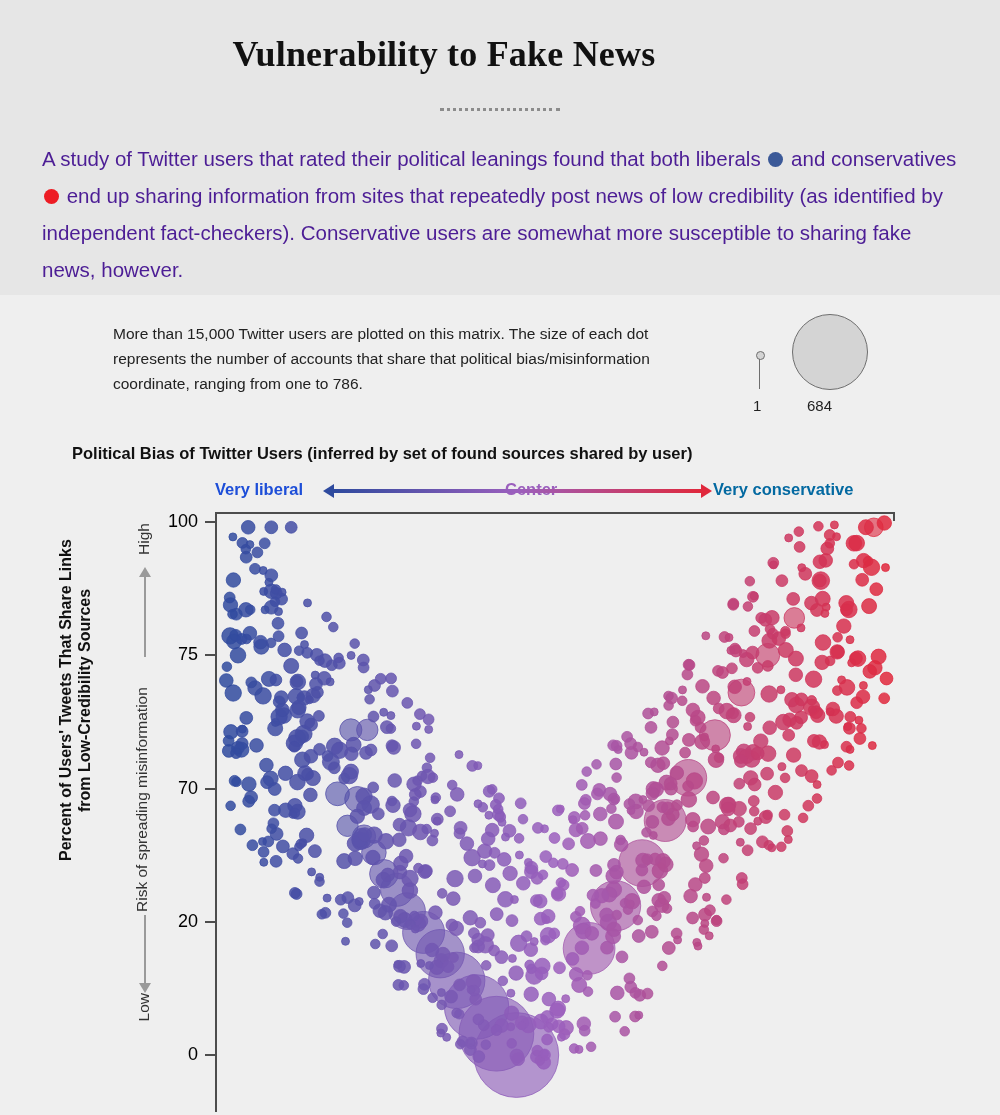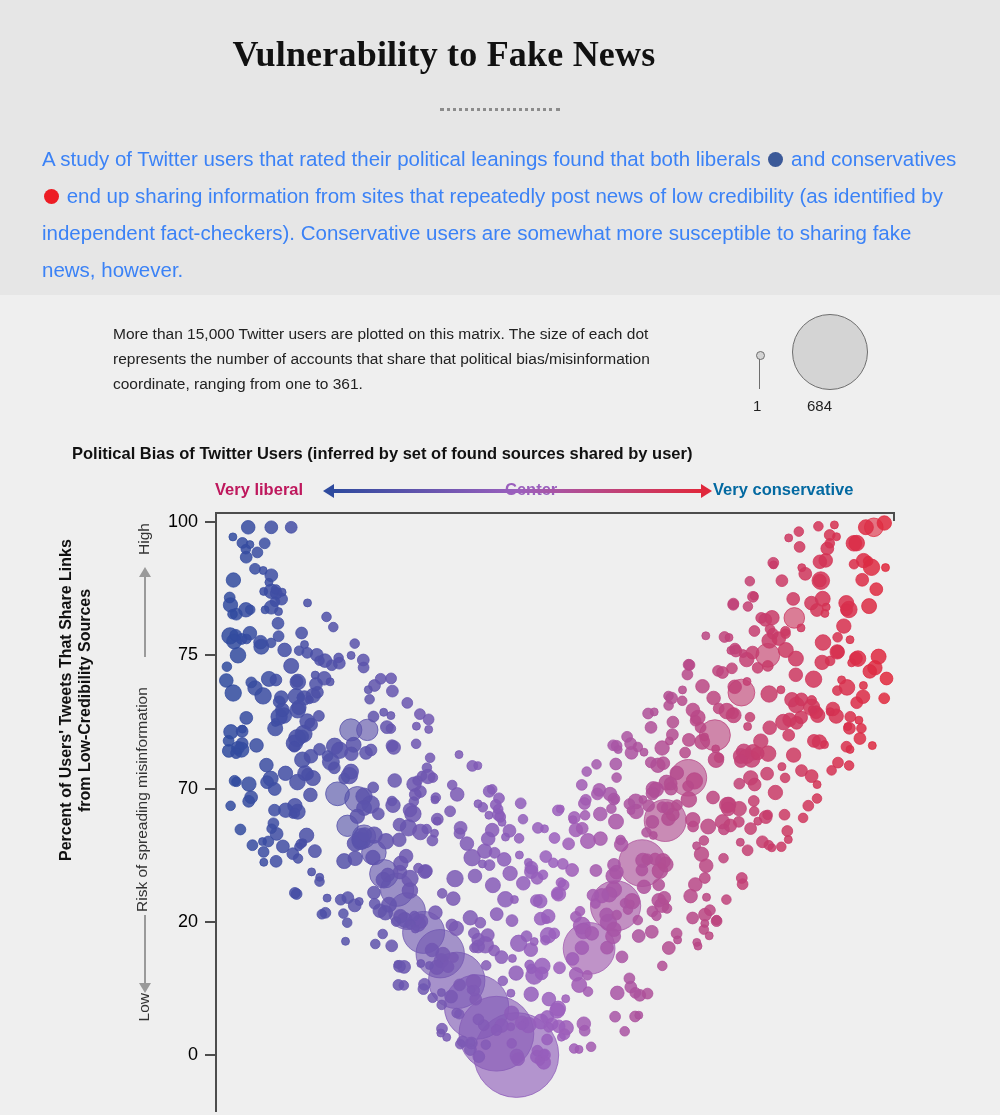--- a/index.html
+++ b/index.html
@@ -44,21 +44,21 @@
     width: 120px;
     height: 8px;
     border-bottom: 3px dotted #8c8c8c;
   }
   .deck {
     position: absolute;
     left: 42px; top: 140px;
     width: 916px;
     font-size: 20.5px;
     line-height: 37px;
-    color: #3b82f6;
+    color: #4c1d95;
   }
   .inline-dot {
     display: inline-block;
     width: 15px; height: 15px;
     border-radius: 50%;
     vertical-align: -1px;
     margin: 0 2px;
   }
   .dot-lib { background: #3b5998; }
   .dot-con { background: #ed1c24; }
@@ -118,21 +118,21 @@
     position: absolute;
     left: 215px; top: 480px;
     width: 680px; height: 30px;
   }
   .axis-top .lbl {
     position: absolute;
     top: 0;
     font-size: 16.5px;
     font-weight: bold;
   }
-  .lbl-liberal { left: 0; color: #be185d; }
+  .lbl-liberal { left: 0; color: #1d4ed8; }
   .lbl-center { left: 290px; color: #9b5fbd; }
   .lbl-conservative { left: 498px; color: #0369a1; }
 
   .grad-arrow {
     position: absolute;
     left: 118px; top: 9px;
     width: 368px; height: 4px;
     background: linear-gradient(to right, #2e4a9e, #9b5fbd, #e0283c);
   }
   .arrow-left, .arrow-right {
@@ -252,21 +252,21 @@
 <div class="dotted-rule"></div>
 
 <div class="deck">
   <span>A study of Twitter users that rated their political leanings found that both liberals</span>
   <span class="inline-dot dot-lib"></span>
   <span>and conservatives</span>
   <span class="inline-dot dot-con"></span>
   <span>end up sharing information from sites that repeatedly post news of low credibility (as identified by independent fact-checkers). Conservative users are somewhat more susceptible to sharing fake news, however.</span>
 </div>
 
-<div class="note">More than 15,000 Twitter users are plotted on this matrix. The size of each dot represents the number of accounts that share that political bias/misinformation coordinate, ranging from one to 361.</div>
+<div class="note">More than 15,000 Twitter users are plotted on this matrix. The size of each dot represents the number of accounts that share that political bias/misinformation coordinate, ranging from one to 786.</div>
 
 <div class="legend">
   <div class="small-circle"></div>
   <div class="small-stem"></div>
   <div class="big-circle"></div>
   <div class="lab lab1">1</div>
   <div class="lab lab2">684</div>
 </div>
 
 <div class="chart-title">Political Bias of Twitter Users (inferred by set of found sources shared by user)</div>

